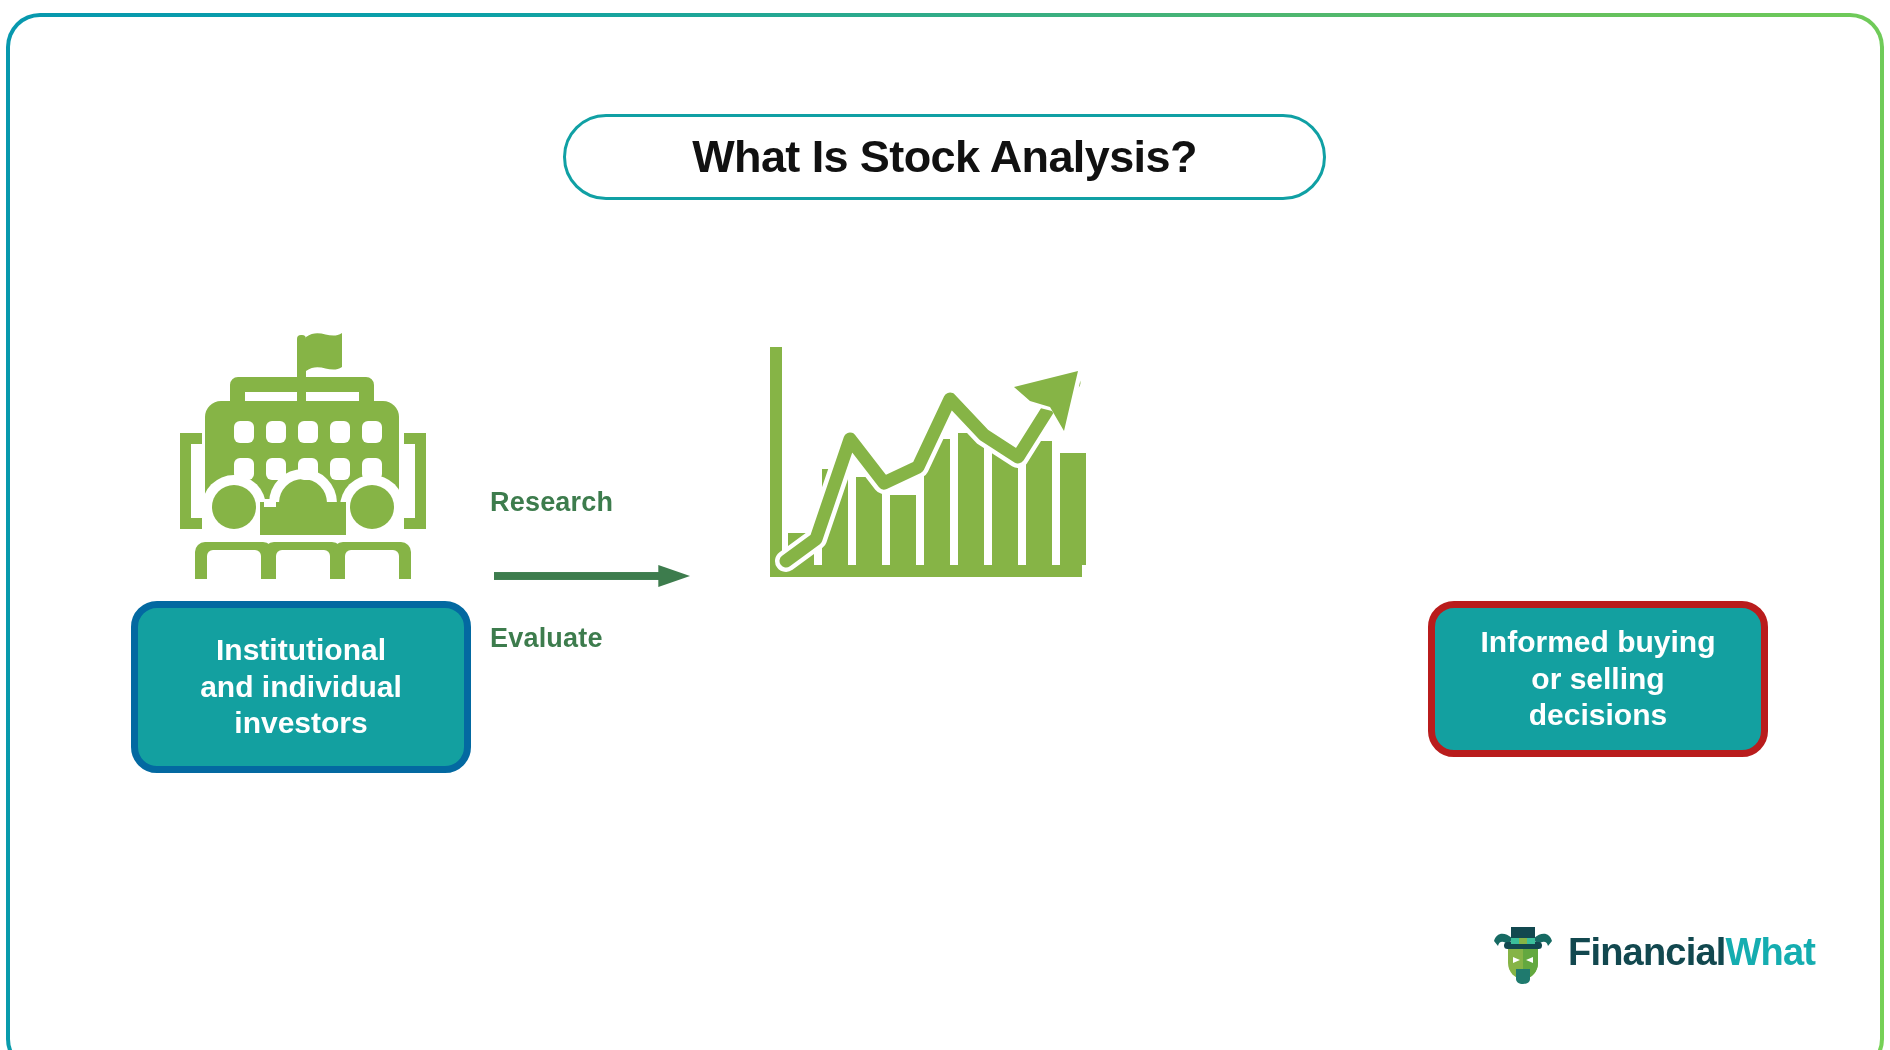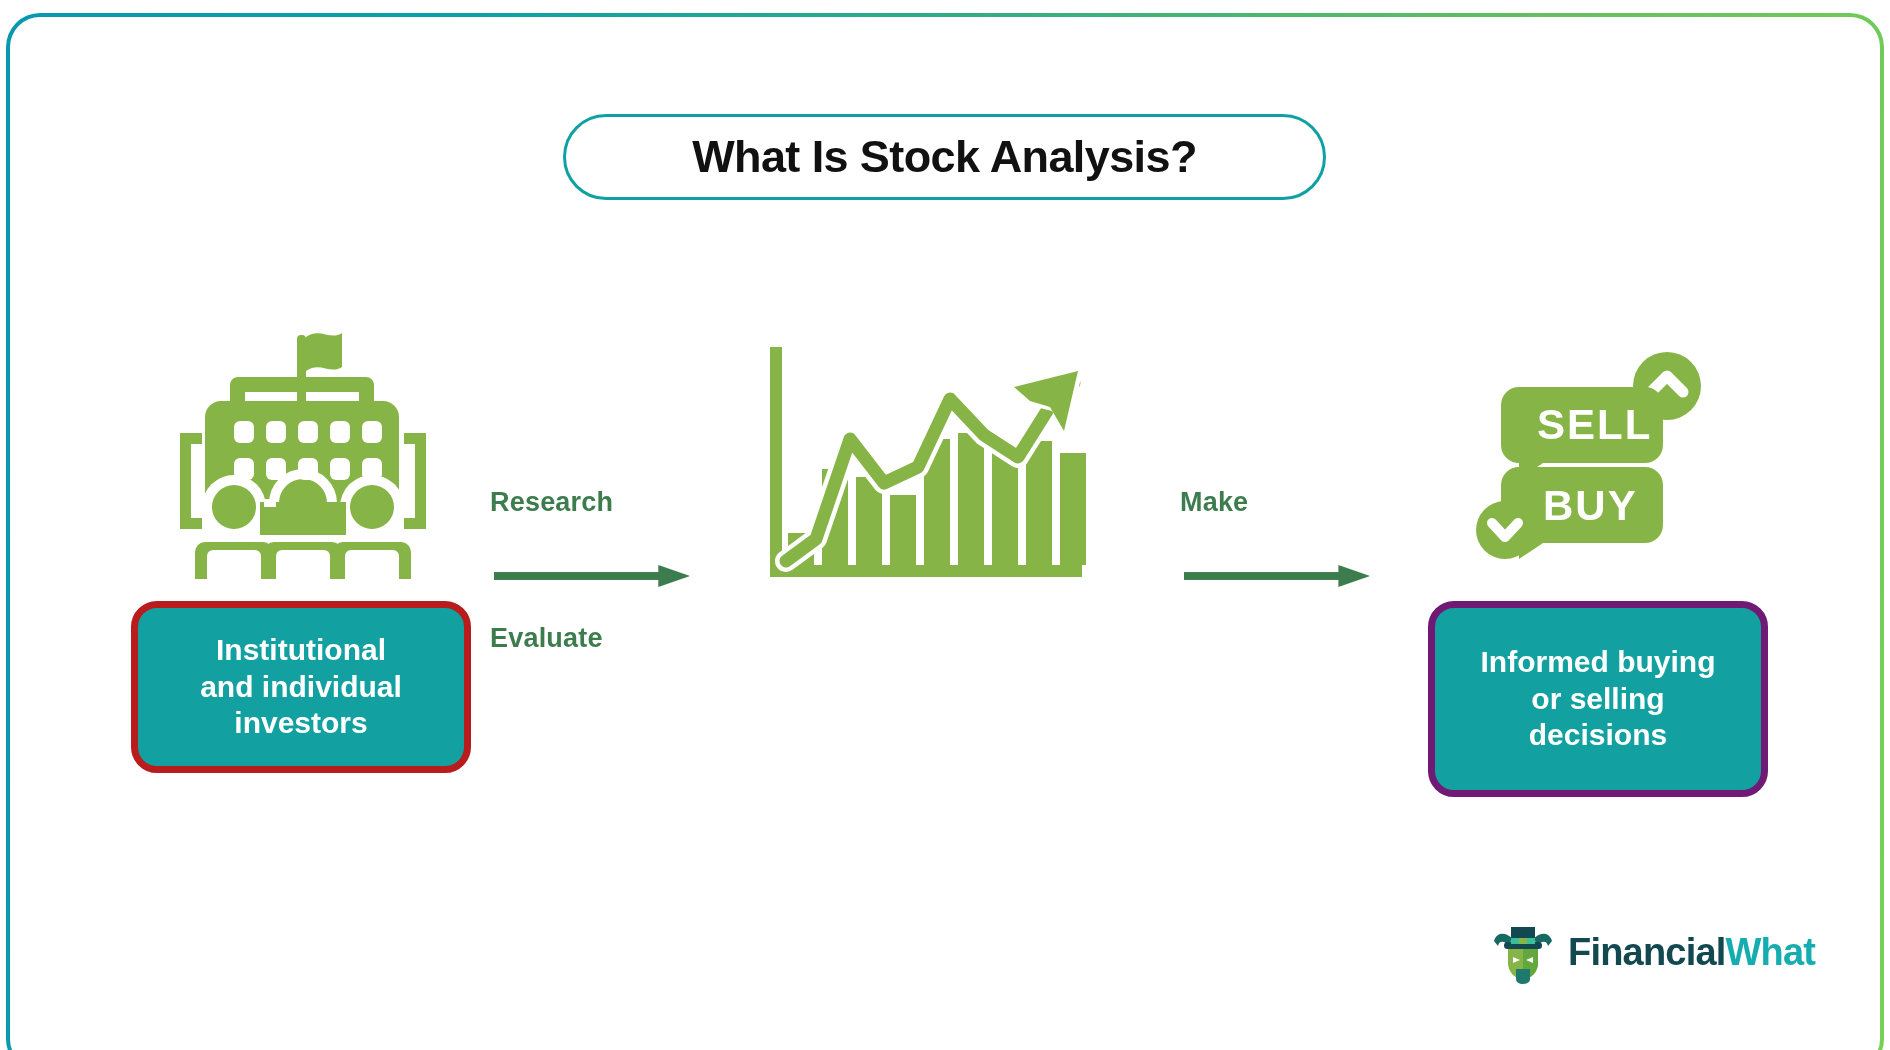--- a/index.html
+++ b/index.html
@@ -111,40 +111,40 @@
     padding: 10px 16px;
     white-space: pre-line;
   }
 
   #box-left {
     left: 131px;
     top: 594px;
     width: 340px;
     height: 172px;
     background: #13a0a0;
-    border: 7px solid #b91c1c;
+    border: 7px solid #0369a1;
   }
 
   #box-center {
     left: 716px;
     top: 594px;
     width: 450px;
     height: 172px;
     background: #154b47;
     border: 7px solid #dfe7d6;
     font-size: 30px;
   }
 
   #box-right {
     left: 1428px;
     top: 594px;
     width: 340px;
-    height: 196px;
+    height: 156px;
     background: #13a0a0;
-    border: 7px solid #701a75;
+    border: 7px solid #b91c1c;
   }
 
   
   #brand {
     position: absolute;
     left: 1490px;
     top: 910px;
     height: 70px;
     display: flex;
     align-items: center;
@@ -252,48 +252,21 @@
 
         <path d="M24 218 L54 196 L88 96 L122 140 L156 124 L188 56 L222 92 L256 114 L290 60 L316 38" stroke="#ffffff" stroke-width="22" fill="none" stroke-linejoin="round" stroke-linecap="round"></path>
         <path d="M24 218 L54 196 L88 96 L122 140 L156 124 L188 56 L222 92 L256 114 L290 60 L312 40" stroke="#86b446" stroke-width="13" fill="none" stroke-linejoin="round" stroke-linecap="round"></path>
 
         <path d="M246 38 L322 20 L306 96 L290 68 L266 62 Z" fill="#ffffff"></path>
         <path d="M252 44 L316 28 L302 88 L288 64 L268 58 Z"></path>
       </g>
     </svg>
   </div>
 
-  <div class="arrow-group" id="arrow-2">
-    <div class="arrow-label top">Make</div>
-    <svg class="arrow-line" viewBox="0 0 190 24" xmlns="http://www.w3.org/2000/svg">
-      <rect x="0" y="8" width="162" height="8" fill="#3d7c4d"></rect>
-      <path d="M156 1 L188 12 L156 23 Z" fill="#3d7c4d"></path>
-    </svg>
-  </div>
-
-  <div class="icon-box" id="icon-sellbuy">
-    <svg viewBox="0 0 232 215" xmlns="http://www.w3.org/2000/svg">
-
-      <g>
-        <circle cx="192" cy="34" r="34" fill="#86b446"></circle>
-        <path d="M176 40 L192 24 L208 40" stroke="#ffffff" stroke-width="11" fill="none" stroke-linecap="round" stroke-linejoin="round"></path>
-      </g>
-
-      <path d="M44 35 h126 a18 18 0 0 1 18 18 v40 a18 18 0 0 1 -18 18 H68 l-24 16 v-16 a18 18 0 0 1 -18 -18 V53 a18 18 0 0 1 18 -18 z" fill="#86b446"></path>
-      <text x="62" y="87" font-family="Liberation Sans, sans-serif" font-size="42" font-weight="700" fill="#ffffff" letter-spacing="2">SELL</text>
-
-      <path d="M44 115 h126 a18 18 0 0 1 18 18 v40 a18 18 0 0 1 -18 18 H68 l-24 16 v-16 a18 18 0 0 1 -18 -18 v-40 a18 18 0 0 1 18 -18 z" fill="#86b446"></path>
-      <text x="68" y="168" font-family="Liberation Sans, sans-serif" font-size="42" font-weight="700" fill="#ffffff" letter-spacing="2">BUY</text>
-
-      <g>
-        <circle cx="30" cy="178" r="29" fill="#86b446"></circle>
-        <path d="M17 171 L30 185 L43 171" stroke="#ffffff" stroke-width="10" fill="none" stroke-linecap="round" stroke-linejoin="round"></path>
-      </g>
-    </svg>
-  </div>
+
 
   <div class="result-box" id="box-left">Institutional
 and individual
 investors</div>
 
 
   <div class="result-box" id="box-right">Informed buying
 or selling
 decisions</div>
 

